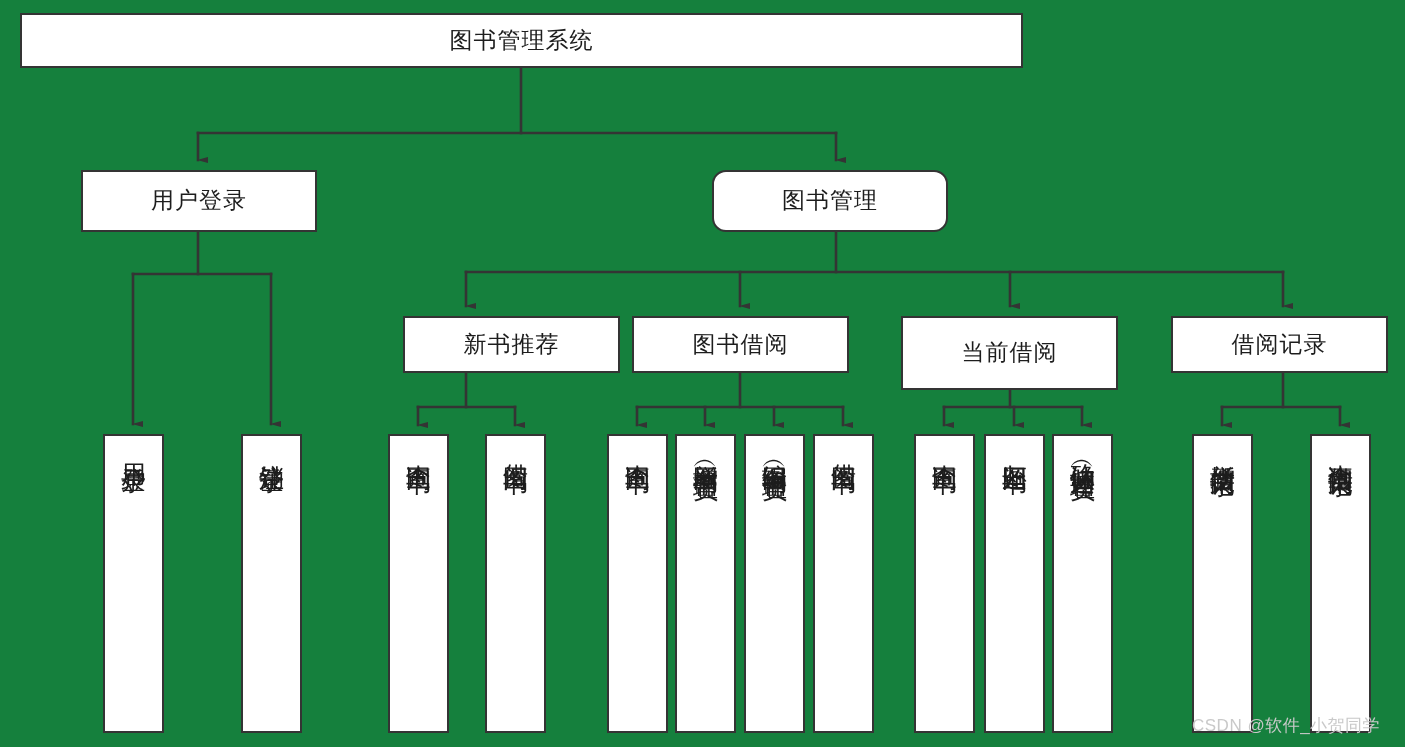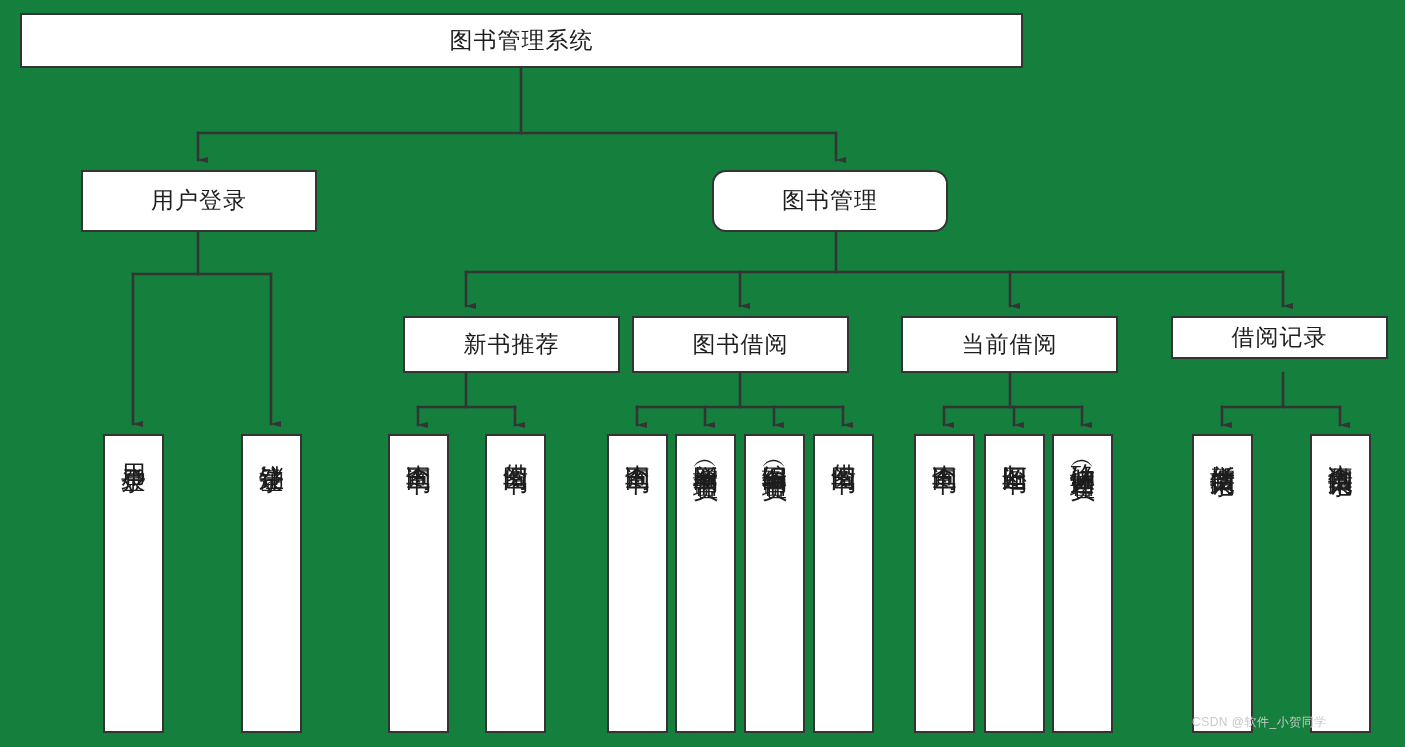--- a/index.html
+++ b/index.html
@@ -51,21 +51,21 @@
     writing-mode: vertical-rl;
     text-orientation: upright;
     font-size: 25px;
     line-height: 1.32;
     letter-spacing: 2px;
     white-space: nowrap;
     text-align: left;
   }
   .watermark {
     position: absolute;
-    font-size: 12px;
+    font-size: 17px;
     color: #c9c9c9;
     letter-spacing: 0.5px;
     white-space: nowrap;
     user-select: none;
   }
 </style>
 </head>
 <body>
 
 <div id="canvas">
@@ -130,24 +130,24 @@
   <div class="node node-h" style="left:712px; top:170px; width:236px; height:62px;border-radius:14px;">
     <span class="label">图书管理</span>
   </div>
 
   <div class="node node-h" style="left:361px; top:316px; width:217px; height:57px;margin-left:42px;">
     <span class="label">新书推荐</span>
   </div>
   <div class="node node-h" style="left:632px; top:316px; width:217px; height:57px;">
     <span class="label">图书借阅</span>
   </div>
-  <div class="node node-h" style="left:901px; top:316px; width:217px; height:57px;">
+  <div class="node node-h" style="left:901px; top:316px; width:217px; height:74px;">
     <span class="label">当前借阅</span>
   </div>
-  <div class="node node-h" style="left:1171px; top:316px; width:217px; height:43px;">
+  <div class="node node-h" style="left:1171px; top:316px; width:217px; height:57px;">
     <span class="label">借阅记录</span>
   </div>
 
   <div class="node node-v" style="left:103px; top:434px; width:61px; height:299px;">
     <span class="label">用户登录</span>
   </div>
   <div class="node node-v" style="left:241px; top:434px; width:61px; height:299px;">
     <span class="label">注销登录</span>
   </div>
 

